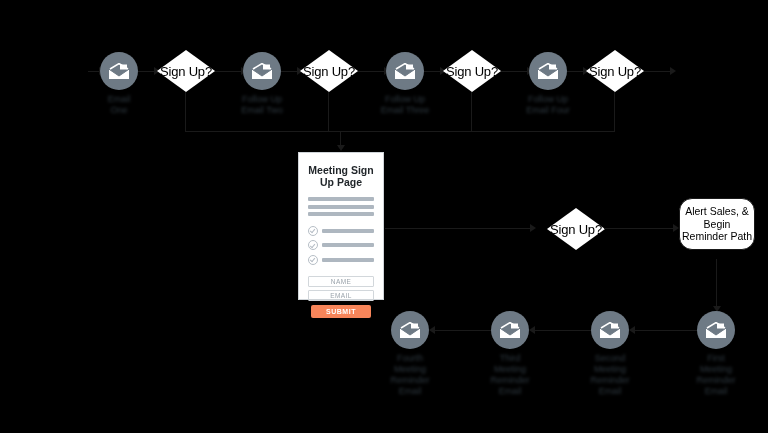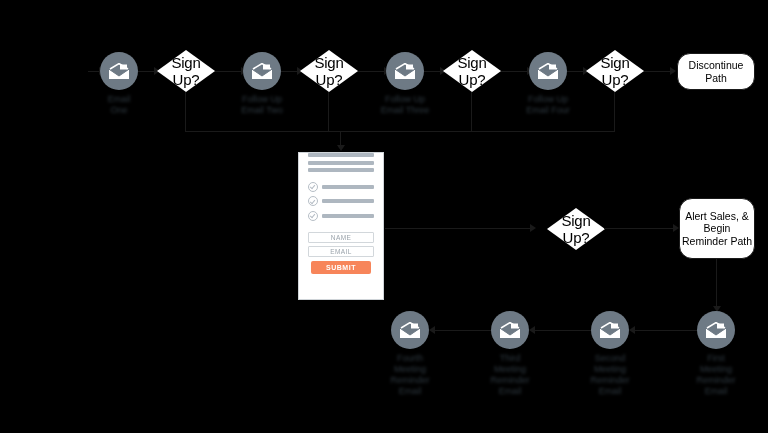--- a/index.html
+++ b/index.html
@@ -24,22 +24,22 @@
   
   .term{background:#fff;border:1.5px solid #1a1a1a;border-radius:13px;
         display:flex;align-items:center;justify-content:center;text-align:center;
         font-size:10.5px;line-height:12.4px;color:#000;}
 
   
   .diamond{width:58px;height:42px;}
   .diamond .dshape{position:absolute;inset:0;background:#fff;
         clip-path:polygon(50% 0,100% 50%,50% 100%,0 50%);}
   .diamond .dtxt{position:absolute;inset:0;display:flex;align-items:center;
-        justify-content:center;font-size:15px;color:#000;z-index:2;
-        letter-spacing:-.2px;text-align:center;}
+        justify-content:center;font-size:13px;color:#000;z-index:2;
+        letter-spacing:-.2px;}
 
   
   .mail{width:38px;height:38px;border-radius:50%;background:#6e7a85;
         display:flex;align-items:center;justify-content:center;}
   .mail svg{display:block;}
   .mlabel{position:absolute;text-align:center;font-size:9px;line-height:11px;
           color:#2f3a42;filter:blur(1.6px);white-space:pre-line;
           left:50%;transform:translateX(-50%);top:42px;width:96px;}
 
   
@@ -165,34 +165,32 @@
   </div>
   <div class="node diamond" style="left:443px;top:50px;">
     <div class="dshape"></div>
     <div class="dtxt">Sign Up?</div>
   </div>
   <div class="node diamond" style="left:586px;top:50px;">
     <div class="dshape"></div>
     <div class="dtxt">Sign Up?</div>
   </div>
 
-  <div class="node term" style="left:677px;top:53px;width:78px;height:37px;">
-    <span>Discontinue
-Path</span>
-  </div>
 
   <div class="ln lnv" style="left:185px;top:92px;height:40px;"></div>
   <div class="ln lnv" style="left:328px;top:92px;height:40px;"></div>
   <div class="ln lnv" style="left:471px;top:92px;height:40px;"></div>
   <div class="ln lnv" style="left:614px;top:92px;height:40px;"></div>
   <div class="ln lnh" style="left:185px;top:131px;width:430px;"></div>
   <div class="ln lnv" style="left:340px;top:131px;height:16px;"></div>
   <div class="arw arw-d" style="left:337px;top:145px;"></div>
 
   <div class="node mock">
+    <div class="mock-title">Meeting Sign
+Up Page</div>
     <div class="bar"></div>
     <div class="bar"></div>
     <div class="bar"></div>
     <div style="height:6px"></div>
     <div class="crow">
       <span class="chk"></span>
       <span class="bar"></span>
     </div>
     <div class="crow">
       <span class="chk"></span>
@@ -212,21 +210,21 @@
   <div class="arw arw-r" style="left:530px;top:224px;"></div>
 
   <div class="node diamond" style="left:547px;top:208px;">
     <div class="dshape"></div>
     <div class="dtxt">Sign Up?</div>
   </div>
 
   <div class="ln lnh" style="left:604px;top:228px;width:70px;"></div>
   <div class="arw arw-r" style="left:673px;top:224px;"></div>
 
-  <div class="node term" style="left:679px;top:198px;width:76px;height:61px;justify-content:flex-end;">
+  <div class="node term" style="left:679px;top:198px;width:76px;height:52px;justify-content:flex-end;">
     <span>Alert Sales,
 &amp; Begin
 Reminder
 Path</span>
   </div>
 
   <div class="ln lnv" style="left:716px;top:259px;height:49px;"></div>
   <div class="arw arw-d" style="left:713px;top:306px;"></div>
 
   <div class="ln lnh" style="left:630px;top:330px;width:68px;"></div>

